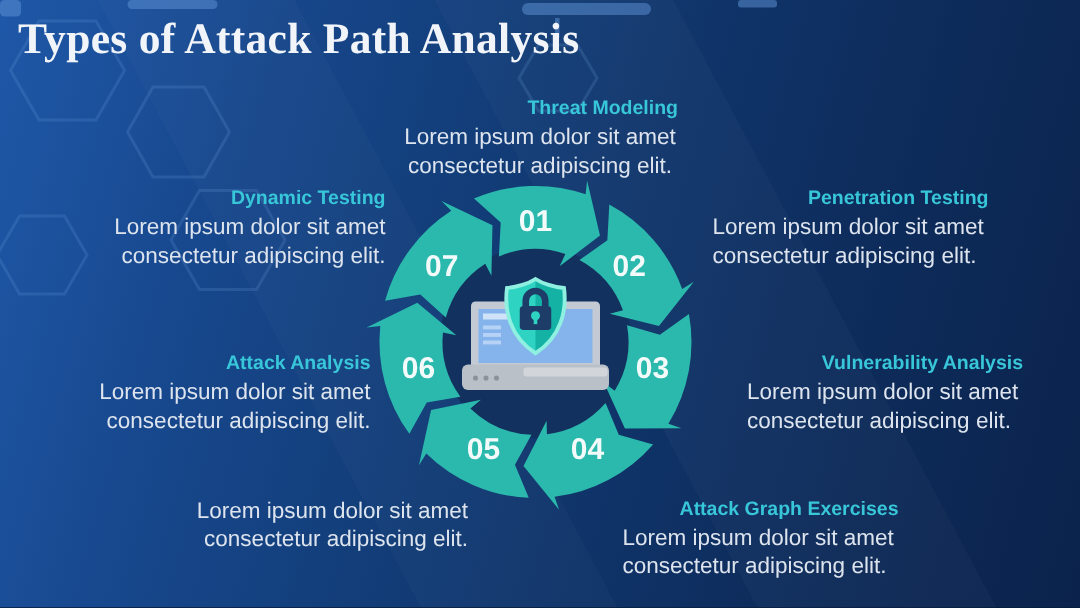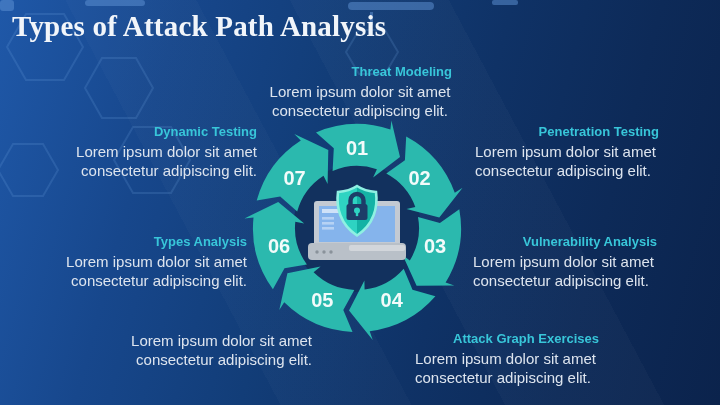--- a/index.html
+++ b/index.html
@@ -18,21 +18,21 @@
   .slide-title{
     position:absolute;left:12px;top:10px;margin:0;
     font-size:29px;font-weight:700;letter-spacing:.2px;color:#f1f5fa;font-family:Liberation Serif, serif;
   }
   .item{position:absolute;width:184px;}
   .item-label{font-size:13px;font-weight:700;color:#38c6d9;margin:0 0 3px 0;text-align:right;}
   .item-body{font-size:15px;line-height:1.27;color:#dde4ee;margin:0;}
   .align-c{text-align:center;} .align-l{text-align:left;} .align-r{text-align:right;}
   .item-1{left:268px;top:64px;}
   .item-2{left:452px;top:124px;margin-left:23px;}
-  .item-3{left:473px;top:234px;}
+  .item-3{left:498px;top:234px;}
   .item-4{left:415px;top:331px;}
   .item-5{left:128px;top:331px;}
   .item-6{left:63px;top:234px;}
   .item-7{left:73px;top:124px;}
   .ring-wrap{position:absolute;left:227px;top:98px;width:260px;height:260px;}
   .seg-num{
     fill:#f2fbfa;font-size:20px;font-weight:600;
     font-family:"Liberation Sans",sans-serif;
     text-anchor:middle;dominant-baseline:central;
   }
@@ -76,21 +76,21 @@
     <p class="item-body">Lorem ipsum dolor sit amet consectetur adipiscing elit.</p>
   </div>
   <div class="item item-4 align-l">
     <p class="item-label">Attack Graph Exercises</p>
     <p class="item-body">Lorem ipsum dolor sit amet consectetur adipiscing elit.</p>
   </div>
   <div class="item item-5 align-r">
     <p class="item-body">Lorem ipsum dolor sit amet consectetur adipiscing elit.</p>
   </div>
   <div class="item item-6 align-r">
-    <p class="item-label">Types Analysis</p>
+    <p class="item-label">Attack Analysis</p>
     <p class="item-body">Lorem ipsum dolor sit amet consectetur adipiscing elit.</p>
   </div>
   <div class="item item-7 align-r">
     <p class="item-label">Dynamic Testing</p>
     <p class="item-body">Lorem ipsum dolor sit amet consectetur adipiscing elit.</p>
   </div>
 
   <svg id="ring" class="ring-wrap" viewBox="0 0 260 260">
     <circle cx="130" cy="130" r="64" fill="#12315e"></circle>
     <g id="segments">

